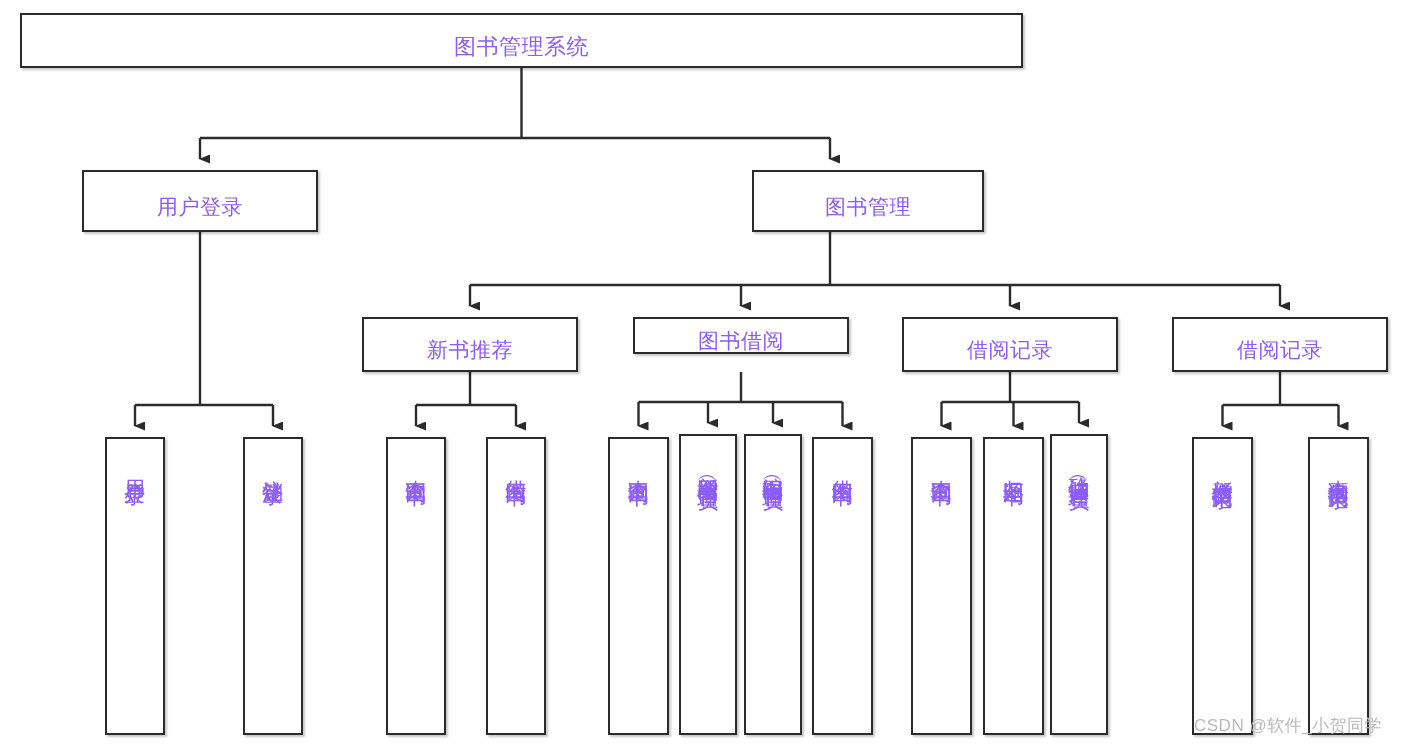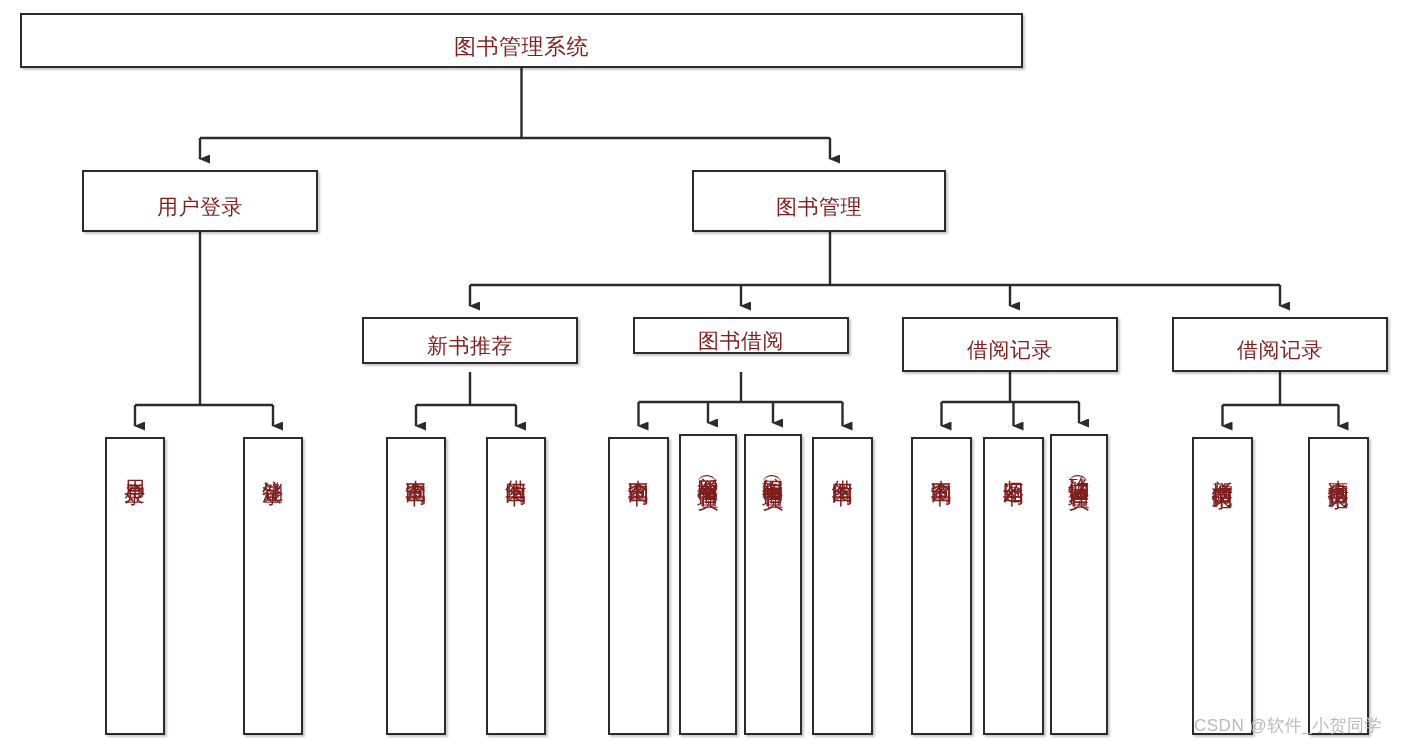--- a/index.html
+++ b/index.html
@@ -25,21 +25,21 @@
     position: absolute;
     background: #ffffff;
     border: 2.5px solid #2b2b2b;
     display: flex;
     align-items: center;
     justify-content: center;
     box-shadow: 2px 2px 2px rgba(0,0,0,0.22);
     z-index: 2;
   }
   .node .label {
-    color: #7f1d1d;
+    color: #8b5cf6;
     font-size: 21px;
     line-height: 1.18;
     letter-spacing: 0.5px;
     white-space: nowrap;
     text-align: center;
     margin-top: 12px;
   }
   .node.vertical {
     align-items: flex-start;
     padding-top: 12px;
@@ -111,24 +111,24 @@
       </g>
   </svg>
 
   <div id="nodes-layer">
       <div class="node root" style="left: 20px; top: 13px; width: 1003px; height: 55px;">
         <span class="label">图书管理系统</span>
       </div>
       <div class="node" style="left: 82px; top: 170px; width: 236px; height: 62px;">
         <span class="label">用户登录</span>
       </div>
-      <div class="node" style="left: 692px; top: 170px; width: 254px; height: 62px;">
+      <div class="node" style="left: 752px; top: 170px; width: 232px; height: 62px;">
         <span class="label">图书管理</span>
       </div>
-      <div class="node" style="left: 362px; top: 317px; width: 216px; height: 47px;">
+      <div class="node" style="left: 362px; top: 317px; width: 216px; height: 55px;">
         <span class="label">新书推荐</span>
       </div>
       <div class="node" style="left: 633px; top: 317px; width: 216px; height: 37px;">
         <span class="label">图书借阅</span>
       </div>
       <div class="node" style="left: 902px; top: 317px; width: 216px; height: 55px;">
         <span class="label">借阅记录</span>
       </div>
       <div class="node" style="left: 1172px; top: 317px; width: 216px; height: 55px; justify-content: center;">
         <span class="label">借阅记录</span>

